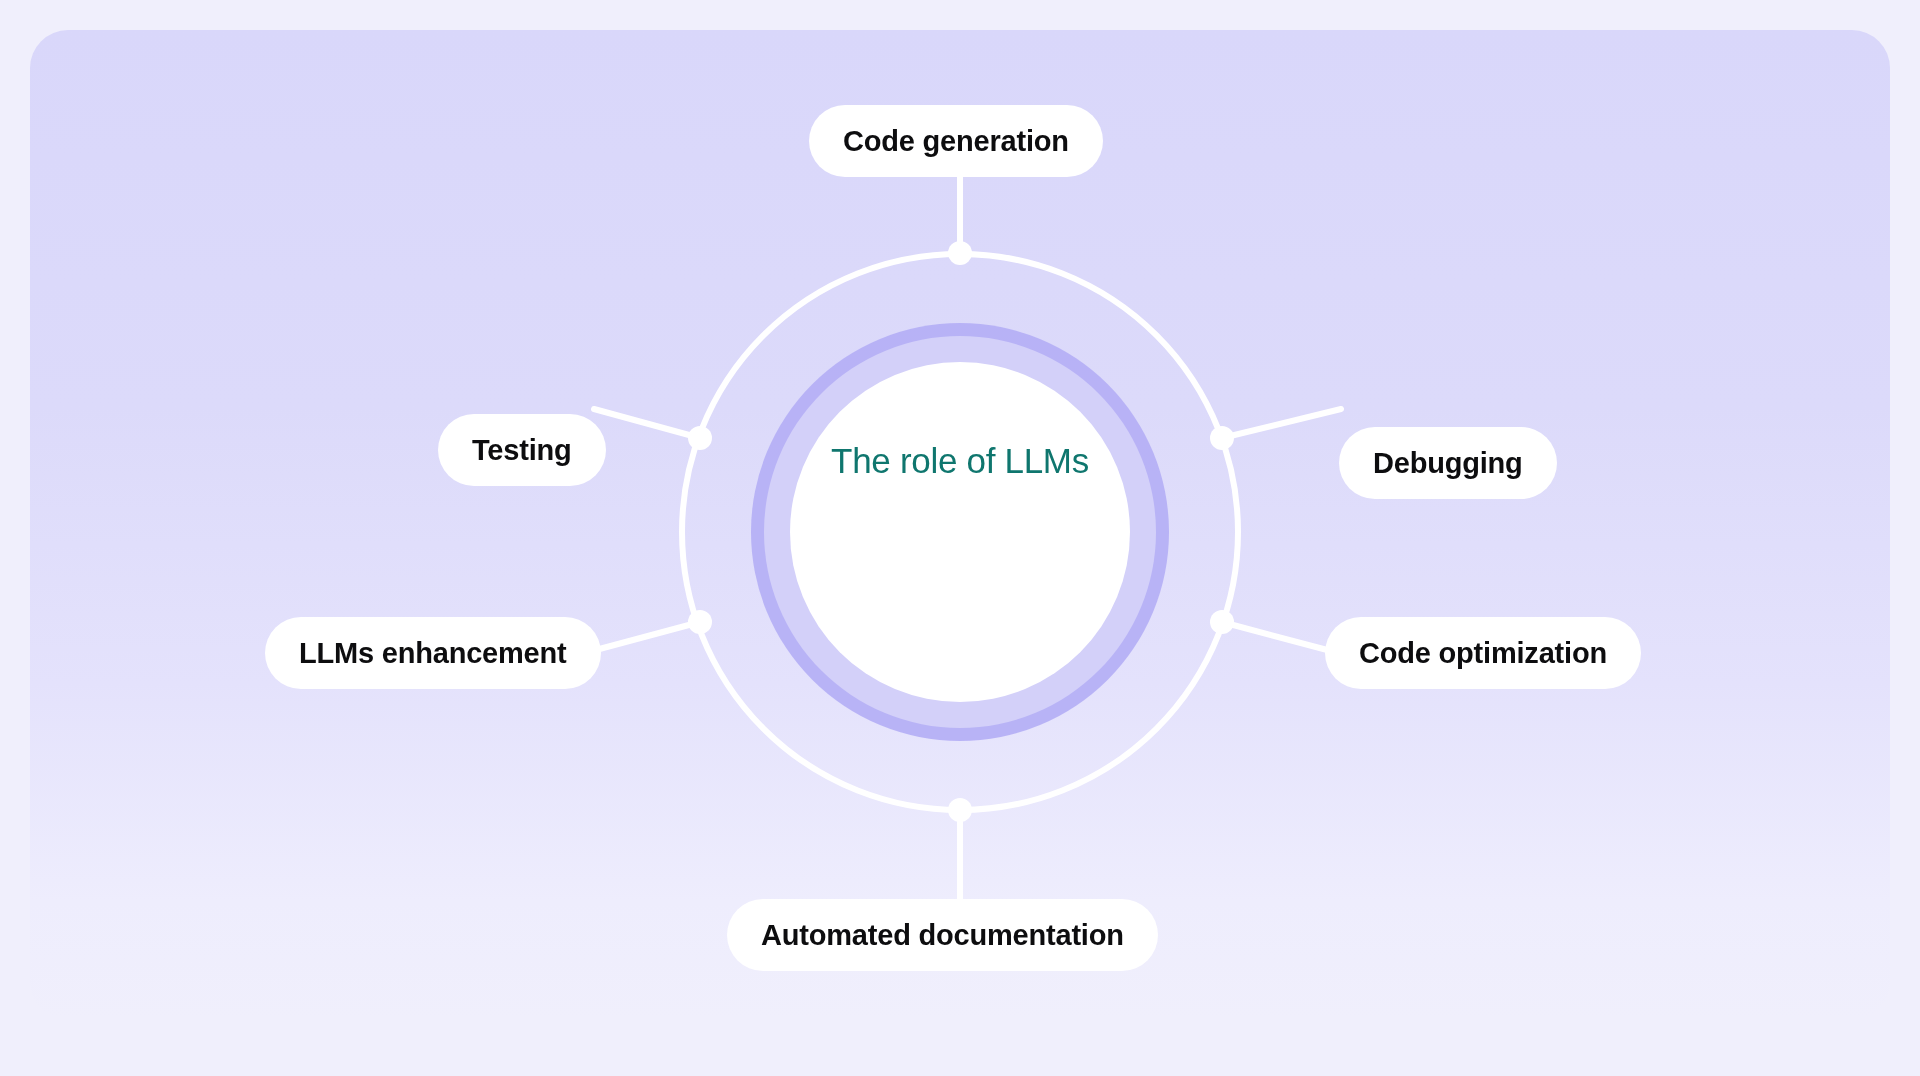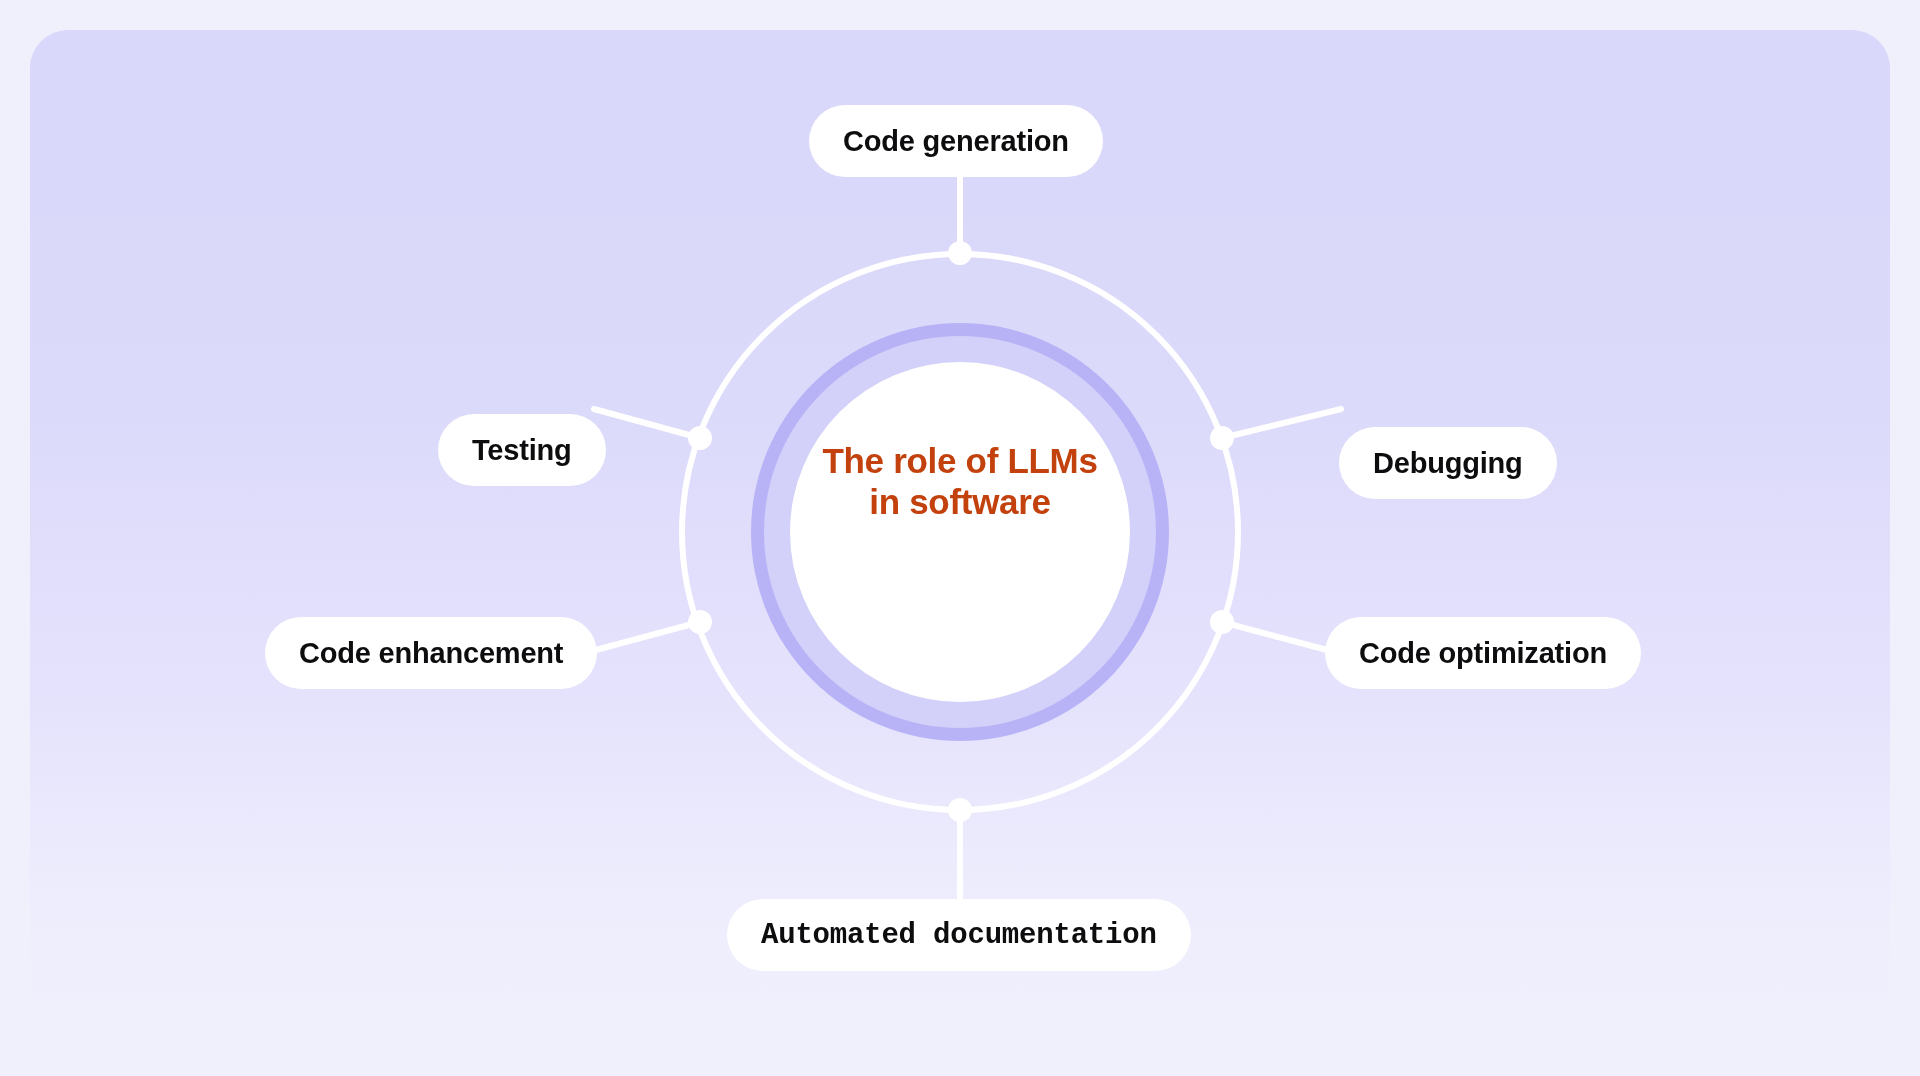--- a/index.html
+++ b/index.html
@@ -34,24 +34,24 @@
     left:0; top:0;
     width:1920px; height:1076px;
   }
   
   #center-label {
     position:absolute;
     left:780px; top:440px;
     width:360px;
     text-align:center;
     font-size:35px;
-    font-weight:700;
+    font-weight:400;
     line-height:1.18;
     letter-spacing:-0.3px;
-    color:#c2410c;
+    color:#0f766e;
     pointer-events:none;
   }
   #center-label span { display:block; }
   
   .pill {
     position:absolute;
     background:#ffffff;
     border-radius:999px;
     height:72px;
     display:flex;
@@ -60,21 +60,21 @@
     padding:0 34px;
     font-size:29px;
     font-weight:700;
     letter-spacing:-0.2px;
     color:#0d0d0f;
     white-space:nowrap;
   }
   .p-code-generation         { left:809px;  top:105px; }
   .p-debugging               { left:1339px; top:382px;margin-top:45px; }
   .p-code-optimization       { left:1325px; top:617px; }
-  .p-automated-documentation { left:727px;  top:899px;font-family:Liberation Mono, monospace; }
+  .p-automated-documentation { left:727px;  top:899px; }
   .p-skill-enhancement       { left:265px;  top:617px; }
   .p-testing                 { left:438px;  top:382px;margin-top:32px; }
 </style>
 </head>
 <body>
 
 <div id="stage">
 
   <div id="card"></div>
 
@@ -100,40 +100,39 @@
       <circle cx="1222" cy="438" r="12"></circle>
       <circle cx="1222" cy="622" r="12"></circle>
       <circle cx="960" cy="810" r="12"></circle>
       <circle cx="700" cy="622" r="12"></circle>
       <circle cx="700" cy="438" r="12"></circle>
     </g>
   </svg>
 
   <div id="center-label">
     <span>The role of LLMs</span>
-    <span>in software</span>
   </div>
 
   <div class="pill p-code-generation">
     <span>Code generation</span>
   </div>
 
   <div class="pill p-debugging">
     <span>Debugging</span>
   </div>
 
   <div class="pill p-code-optimization">
     <span>Code optimization</span>
   </div>
 
   <div class="pill p-automated-documentation">
     <span>Automated documentation</span>
   </div>
 
   <div class="pill p-skill-enhancement">
-    <span>Code enhancement</span>
+    <span>LLMs enhancement</span>
   </div>
 
   <div class="pill p-testing">
     <span>Testing</span>
   </div>
 
 </div>
 
 </body></html>

